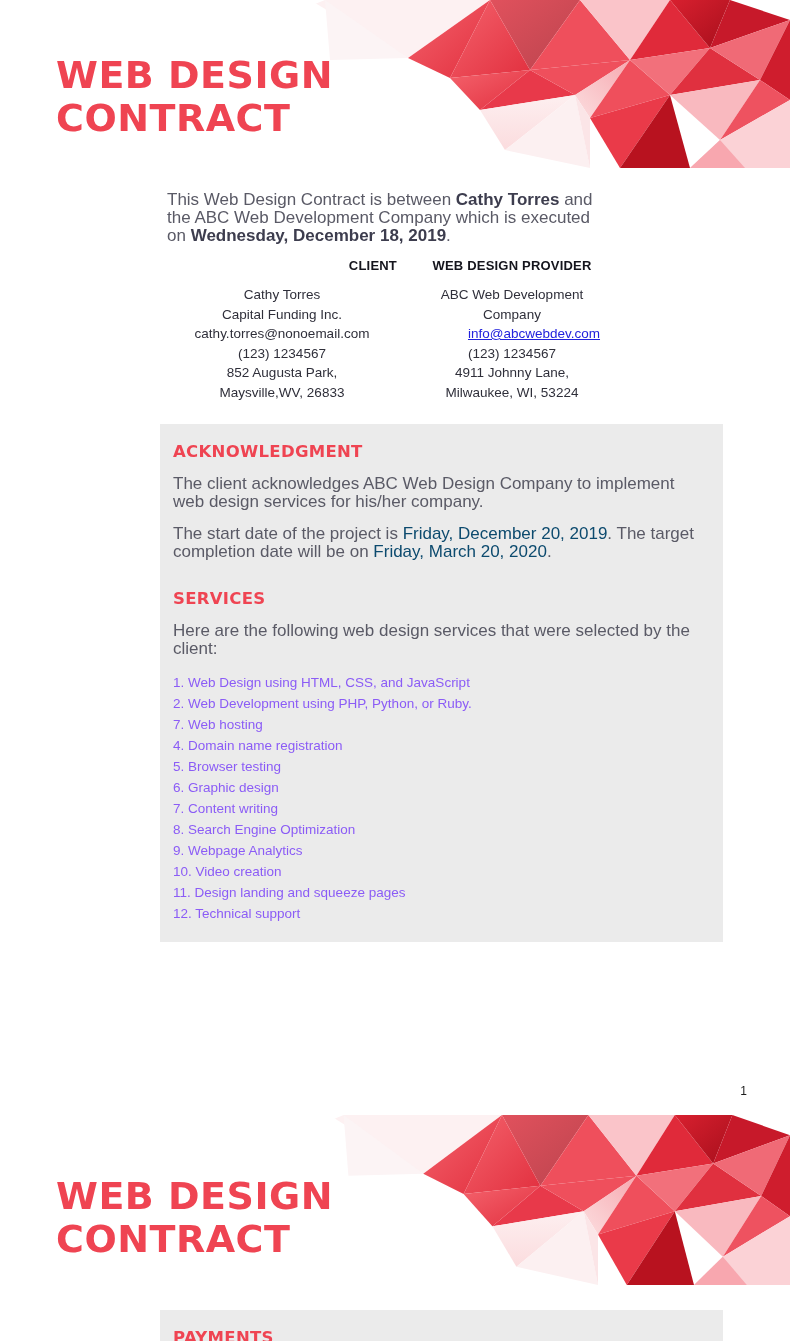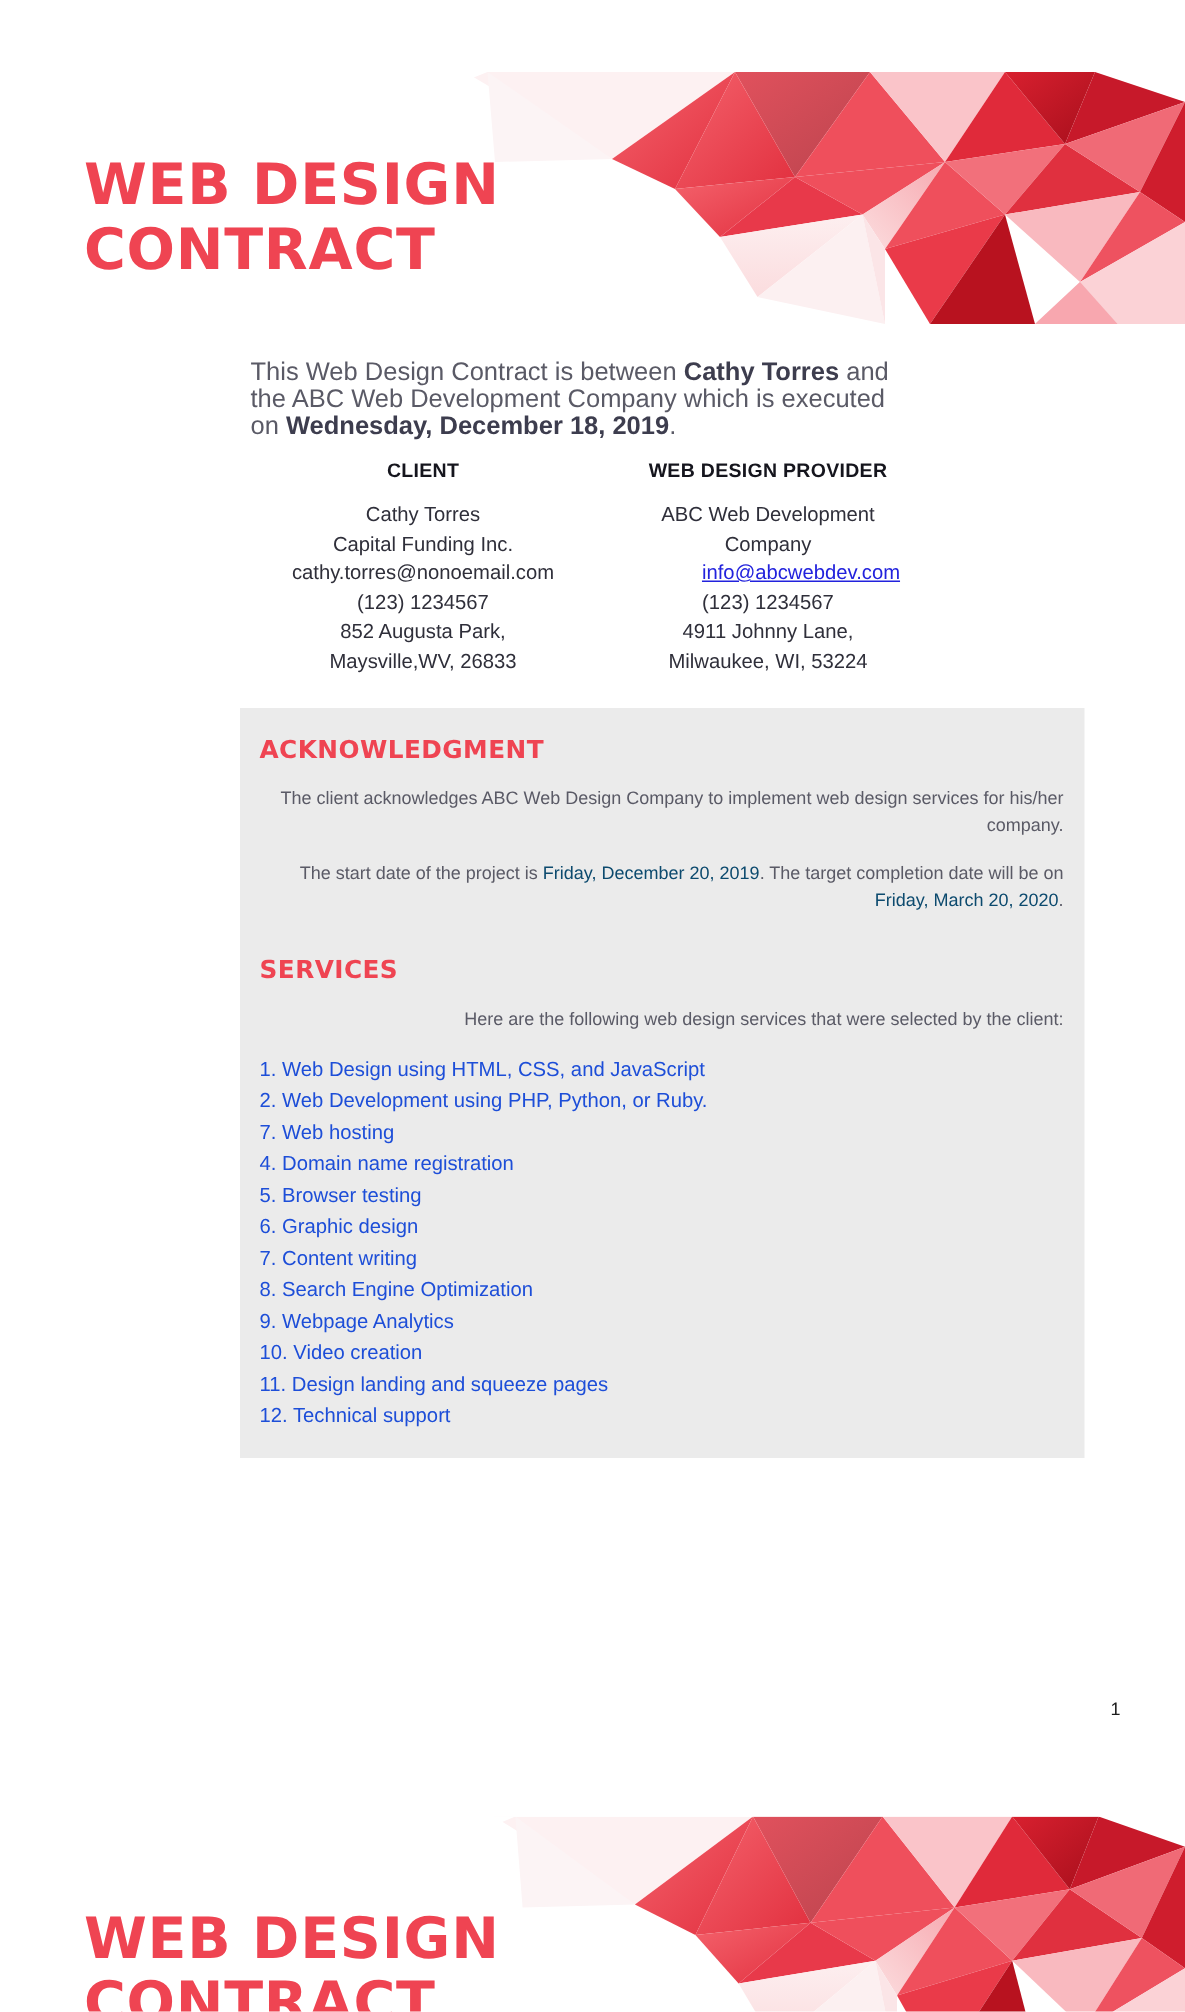--- a/index.html
+++ b/index.html
@@ -14,21 +14,20 @@
     overflow: hidden;
     font-family: "Liberation Sans", sans-serif;
     color: #5a5a66;
     -webkit-font-smoothing: antialiased;
   }
 
   .page {
     position: relative;
     width: 790px;
     background: #ffffff;
-    margin-top: 48px;
   }
   #page-1 { height: 1115px; }
   #page-2 { height: 226px; }
 
   
   .banner {
     position: absolute;
     top: 0;
     right: 0;
     width: 500px;
@@ -76,21 +75,21 @@
     display: flex;
   }
   .party { width: 230px; }
   .party-title {
     font-size: 13px;
     font-weight: 700;
     color: #15151d;
     letter-spacing: 0.2px;
     margin-bottom: 12px;
   }
-  .party:nth-child(1) .party-title { text-align: center; }
+  .party:nth-child(1) .party-title { text-align: right; }
   .party:nth-child(2) .party-title { text-align: center; }
   .party-lines {
     text-align: center;
     font-size: 13.5px;
     line-height: 19.5px;
     color: #2f2f3a;
   }
   .party-lines a {
     color: #2222dd;
     text-decoration: underline;
@@ -115,38 +114,37 @@
     font-weight: 700;
     color: #ef4452;
     letter-spacing: 0.3px;
     text-transform: uppercase;
     margin: 0 0 14px 0;
     font-family: "DejaVu Sans", sans-serif;
   }
   #panel-main .sec-head.second { margin-top: 28px; }
 
   .para {
-    font-size: 12px;
+    font-size: 17px;
     line-height: 18px;
     margin: 0 0 14px 0;
     color: #5a5a66;
-    text-align: right;
   }
   .para:last-child { margin-bottom: 0; }
   .para b { color: #0c4a6e; font-weight: 400; }
 
   .svc-list {
     margin: 0;
     padding: 0;
     list-style: none;
   }
   .svc-list li {
     font-size: 13.5px;
     line-height: 21px;
-    color: #1d4ed8;
+    color: #8b5cf6;
   }
 
   
   .page-num {
     position: absolute;
     right: 43px;
     top: 1084px;
     font-size: 12px;
     color: #1c1c1c;
   }

